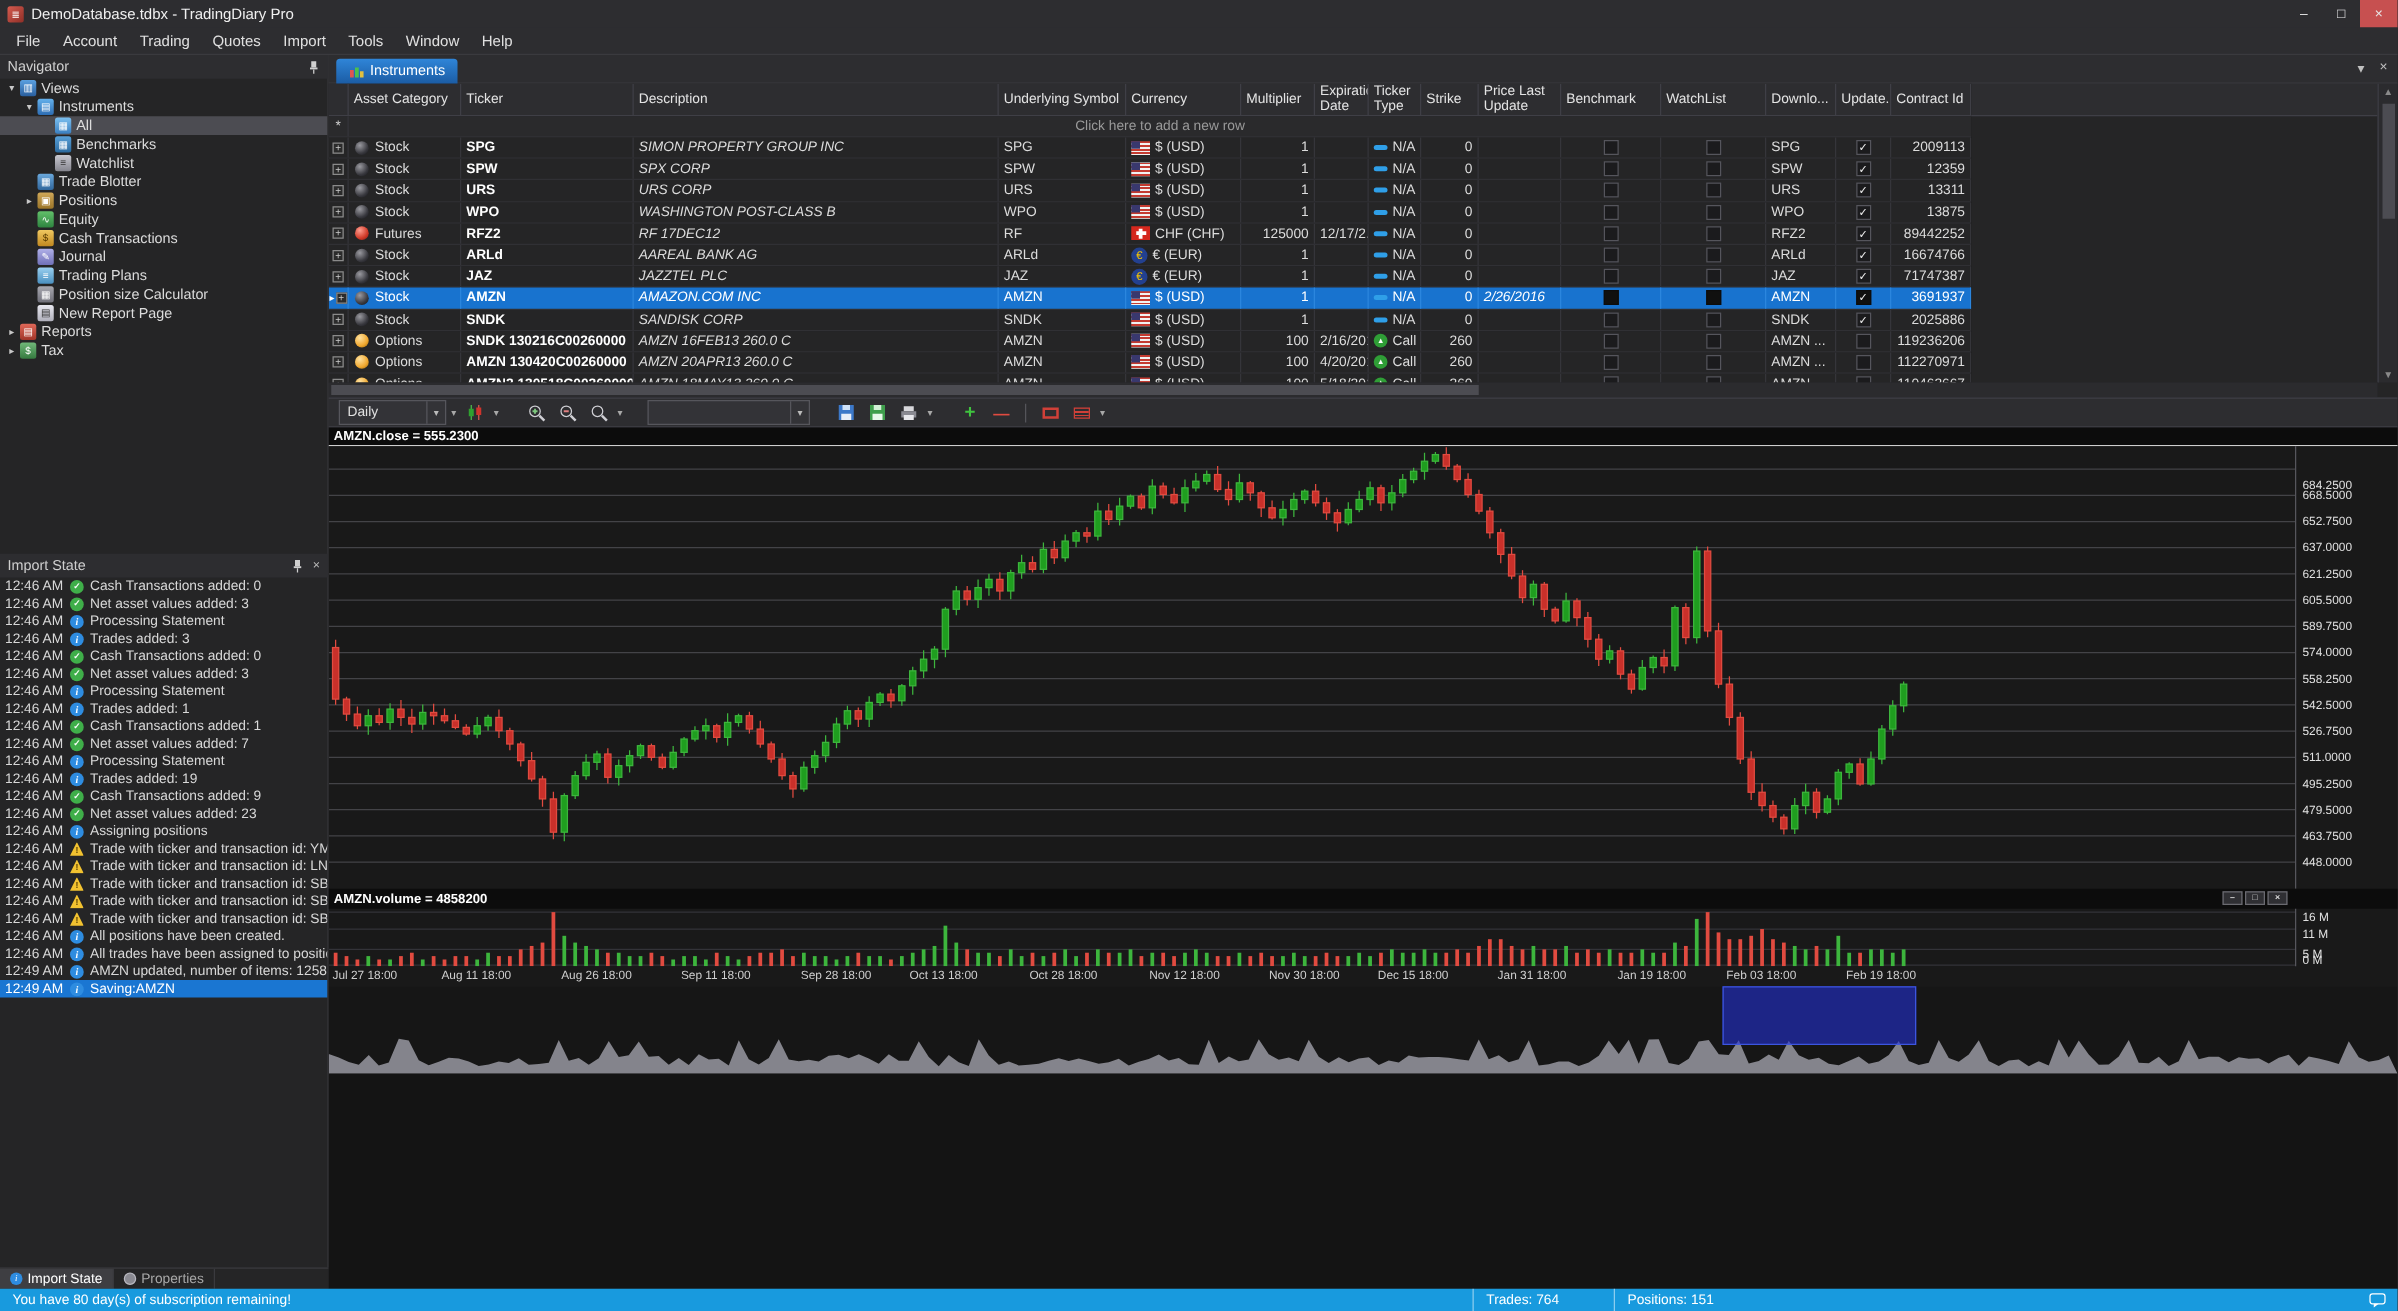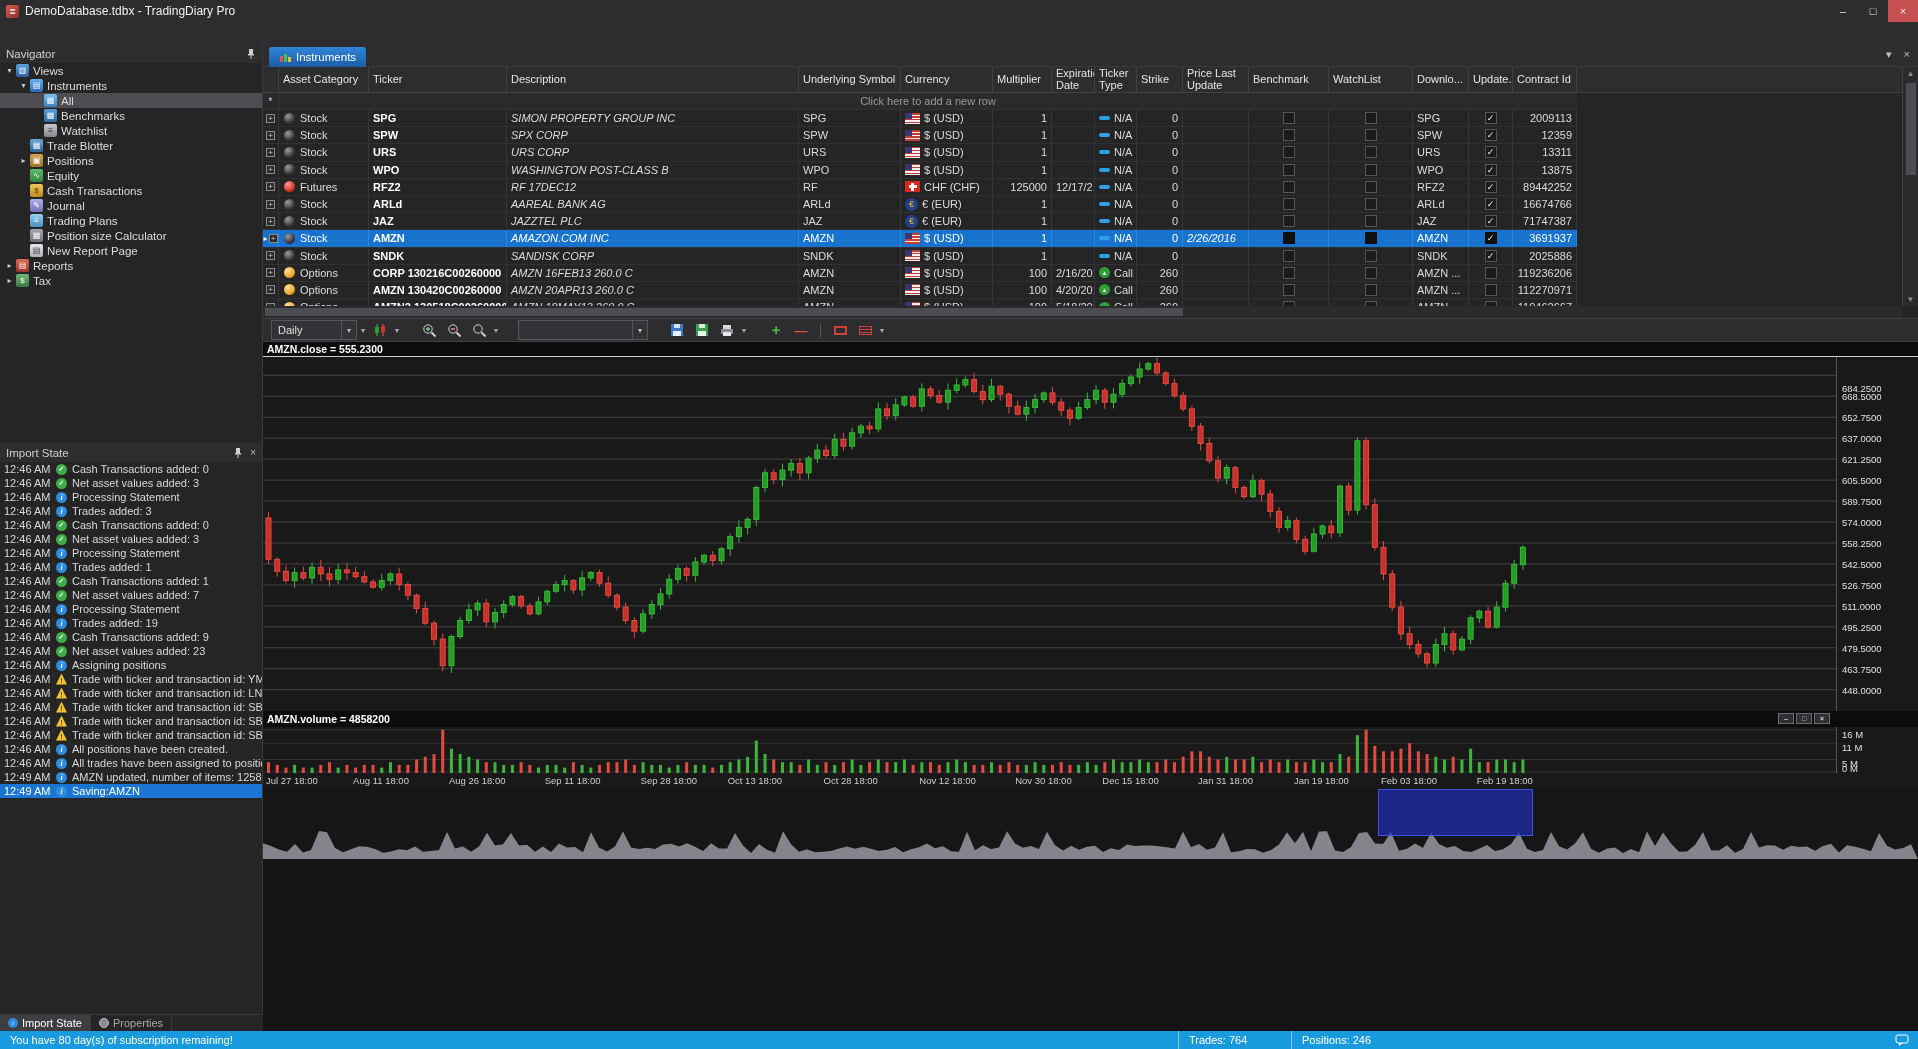--- a/index.html
+++ b/index.html
@@ -174,20 +174,30 @@
   <div class="titlebar">
     <span class="app-icon">≣</span>
     <span class="title-text">DemoDatabase.tdbx - TradingDiary Pro</span>
     <div class="win-controls">
       <span class="win-btn">–</span>
       <span class="win-btn">□</span>
       <span class="win-btn close">×</span>
     </div>
   </div>
 
+  <div class="menubar" id="menuBar">
+      <span class="menu-item">File</span>
+      <span class="menu-item">Account</span>
+      <span class="menu-item">Trading</span>
+      <span class="menu-item">Quotes</span>
+      <span class="menu-item">Import</span>
+      <span class="menu-item">Tools</span>
+      <span class="menu-item">Window</span>
+      <span class="menu-item">Help</span>
+    </div>
 
   <div class="left-panel">
     <div class="panel-header">
       <span>Navigator</span>
       <span class="ph-icons">
         <svg width="10" height="12">
             <rect x="3" y="1" width="4" height="5" fill="#cfcfcf"></rect>
             <rect x="2" y="6" width="6" height="1.5" fill="#cfcfcf"></rect>
             <line x1="5" y1="7.5" x2="5" y2="11" stroke="#cfcfcf"></line>
           </svg>
@@ -775,21 +785,21 @@
             <div class="g-cell num" style="width: 64px;">2025886</div>
           </div>
           <div class="g-row">
             <div class="g-cell gutter" style="width: 16px;">
               <span class="expbox">+</span>
             </div>
             <div class="g-cell" style="width: 90px;">
               <span class="sphere sphere-options"></span>
               <span>Options</span>
             </div>
-            <div class="g-cell ticker-cell" style="width: 138px;">CORP 130216C00260000</div>
+            <div class="g-cell ticker-cell" style="width: 138px;">SNDK 130216C00260000</div>
             <div class="g-cell desc-cell" style="width: 292px;">AMZN 16FEB13 260.0 C</div>
             <div class="g-cell" style="width: 102px;">AMZN</div>
             <div class="g-cell" style="width: 92px;">
               <span class="flag flag-usd"></span>
               <span>$ (USD)</span>
             </div>
             <div class="g-cell num" style="width: 59px;">100</div>
             <div class="g-cell" style="width: 43px;">2/16/2013</div>
             <div class="g-cell" style="width: 42px;">
               <span class="opt-call">▲</span>
@@ -1496,19 +1506,19 @@
       <div class="range-sel"></div>
     </div>
     <div class="bottom-fill"></div>
   </div>
 
   <div class="statusbar">
     <span class="sb-seg first">You have 80 day(s) of subscription remaining!</span>
     <span class="sb-sep"></span>
     <span class="sb-seg mid">Trades: 764</span>
     <span class="sb-sep"></span>
-    <span class="sb-seg grow">Positions: 246</span>
+    <span class="sb-seg grow">Positions: 151</span>
     <svg class="sb-icon" width="15" height="13">
       <rect x="1" y="1" width="12" height="8" rx="2" fill="none" stroke="#fff"></rect>
         <path d="M4 9 L4 12 L8 9 Z" fill="#fff"></path>
     </svg>
   </div>
 </div>
 
 </body></html>

